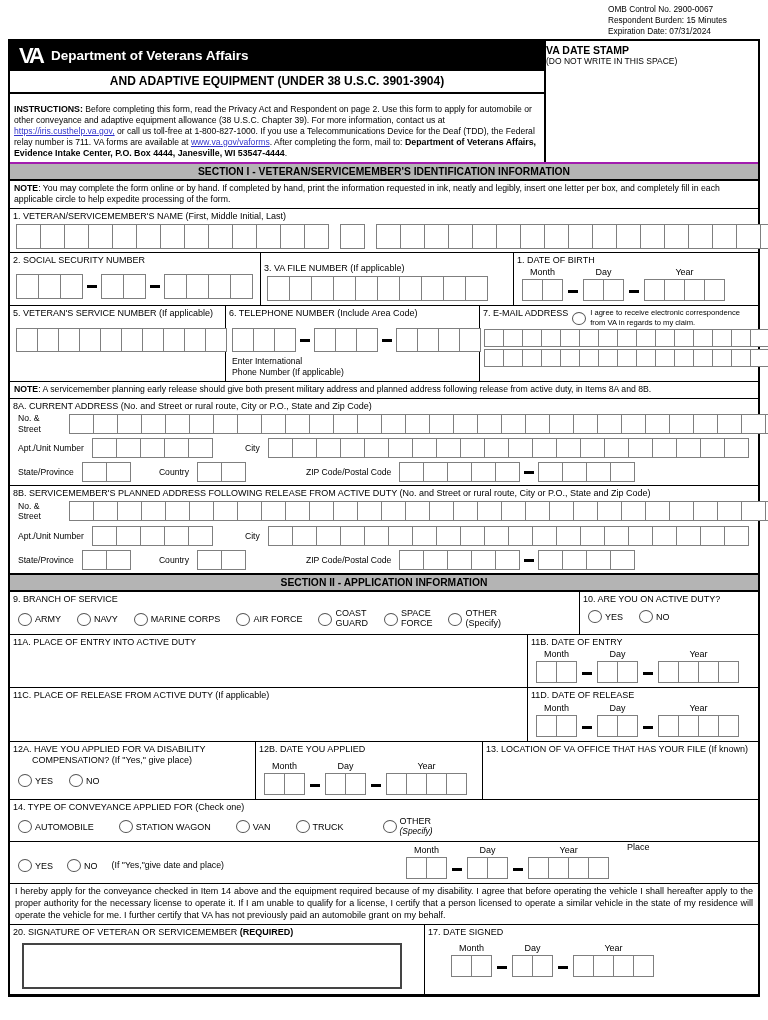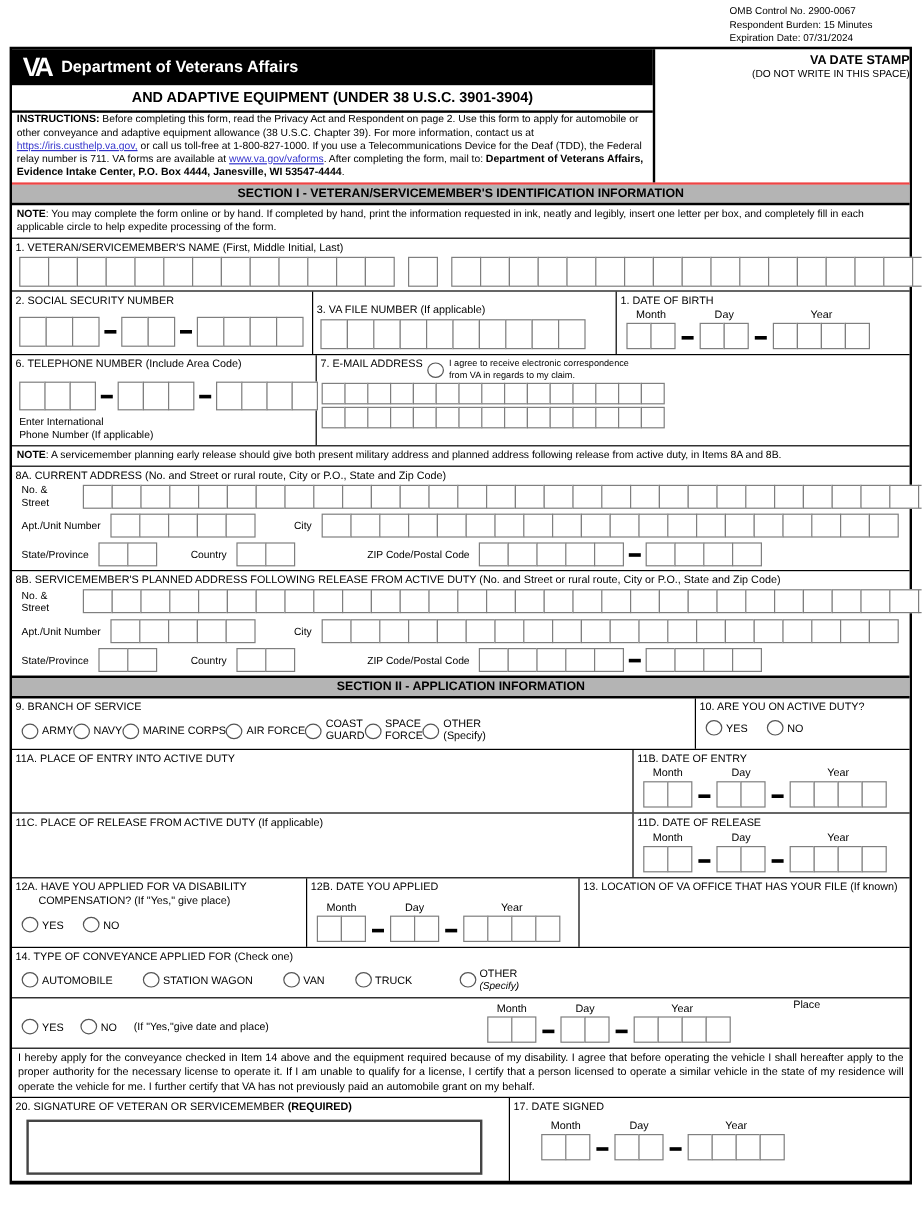--- a/index.html
+++ b/index.html
@@ -2,30 +2,30 @@
 <html><head>
 <meta charset="utf-8">
 <style>
   html,body{margin:0;padding:0}
   body{width:768px;height:1020px;background:#fff;color:#000;
        font-family:"Liberation Sans","DejaVu Sans",sans-serif;font-size:9px;overflow:hidden}
   .omb{margin:4px 8px 2px auto;width:152px;font-size:8.3px;line-height:1.32}
   .form{margin:0 8px;border:2px solid #000;border-bottom-width:3px;background:#fff}
 
   
-  .hdr{display:flex;border-bottom:2px solid #ef4444}
+  .hdr{display:flex;border-bottom:2px solid #a21caf}
   .hdr-left{flex:1;min-width:0;display:flex;flex-direction:column}
   .black-bar{background:#000;color:#fff;height:30px;display:flex;align-items:center;padding:0 9px;gap:9px}
   .va-logo{font-weight:bold;font-size:22px;letter-spacing:-3px;line-height:1}
   .agency{font-weight:bold;font-size:13.5px}
   .title-box{border-bottom:2px solid #000;text-align:center;font-weight:bold;font-size:12px;line-height:1.35;padding:2px 0 3px}
-  .instr{font-size:8.6px;line-height:1.26;padding:0 4px 3px;flex:1}
+  .instr{font-size:8.6px;line-height:1.26;padding:10px 4px 3px;flex:1}
   .instr b{font-size:8.8px}
   .lnk{color:#3333cc;text-decoration:underline;cursor:pointer}
-  .stamp{width:212px;border-left:2px solid #000;text-align:right;padding-top:3px}
+  .stamp{width:212px;border-left:2px solid #000;text-align:left;padding-top:3px}
   .stamp-t{font-weight:bold;font-size:10.5px}
   .stamp-s{font-size:8.5px}
 
   
   .sec-bar{background:#b4b4b4;text-align:center;font-weight:bold;font-size:10.3px;padding:2px 0;border-bottom:2px solid #000}
   .sec-bar.s2{border-top:2px solid #000}
 
   
   .row{border-bottom:1px solid #000;position:relative}
   .grid{display:flex;border-bottom:1px solid #000}
@@ -50,21 +50,21 @@
   .dategrp{display:flex;align-items:flex-end;padding:1px 4px 4px 8px}
   .dcol{display:flex;flex-direction:column;align-items:center}
   .dlbl{font-size:9px;padding:0 2px 2px}
   .dategrp .dash{margin:0 5px 8px}
 
   
   .radio{width:12px;height:11px;border:1.3px solid #555;border-radius:50%;background:#fff;display:inline-block;flex:none}
   .opt{display:inline-flex;align-items:center;gap:3px}
   .olbl{font-size:9px;white-space:nowrap}
   .olbl2{display:flex;flex-direction:column;font-size:9px;line-height:1.1}
-  .opts{display:flex;align-items:center;padding:4px 4px 5px 8px}
+  .opts{display:flex;align-items:center;gap:16px;padding:4px 4px 5px 8px}
   .opts.wide{gap:25px}
   .it{font-style:italic;font-size:8.4px}
 
   
   .g-234 > .c1{width:250px}.g-234 > .c2{width:252px}
   .g-567 > .c1{width:215px}.g-567 > .c2{width:253px}
   .g-910 > .c2{width:178px;flex:none}.g-910 > .c1{flex:1;border-right:1px solid #000}
   .g-11 > .c1{flex:1;border-right:1px solid #000}.g-11 > .c2{width:230px;flex:none}
   .g-12 > .c1{width:245px}.g-12 > .c2{width:226px}
   .g-16 > .c1{flex:1;border-right:1px solid #000}.g-16 > .c2{width:333px;flex:none}
@@ -80,21 +80,21 @@
   .albl.two{display:flex;flex-direction:column;line-height:1.25;margin-right:21px;width:30px}
   .ml{margin-left:18px}
 
   .tall-11{min-height:38px}
   .yn{display:flex;gap:16px;padding:5px 4px 5px 8px}
 
   .f15-body{display:flex;align-items:flex-end;padding:0 4px 4px 8px}
   .f15-body .opt{margin:0 14px 7px 0}
   .f15-body .hint{font-size:8.8px;margin:0 14px 9px 0}
   .f15-body .dategrp{padding-bottom:0;margin-left:160px}
-  .f15-place{font-size:9px;margin:0 0 27px 48px}
+  .f15-place{font-size:9px;margin:0 0 27px 14px}
 
   .cert{font-size:9px;line-height:1.3;text-align:justify;padding:2px 5px 3px;border-bottom:1px solid #000}
 
   .sigbox{border:2px solid #444;height:42px;margin:4px 22px 5px 12px}
   .g-16 .dategrp{margin-left:18px}
 </style>
 </head>
 <body>
 
 <div class="omb">
@@ -239,20 +239,37 @@
               <span class="bx"></span>
               <span class="bx"></span>
               <span class="bx"></span>
             </span>
           </div>
       </div>
     </div>
   </div>
 
   <div class="grid g-567">
+    <div class="cell c1">
+      <div class="lbl">5. VETERAN'S SERVICE NUMBER (If applicable)</div>
+      <div class="boxrow b-tel" style="padding-top:9px">
+        <span class="boxgrp">
+            <span class="bx"></span>
+            <span class="bx"></span>
+            <span class="bx"></span>
+            <span class="bx"></span>
+            <span class="bx"></span>
+            <span class="bx"></span>
+            <span class="bx"></span>
+            <span class="bx"></span>
+            <span class="bx"></span>
+            <span class="bx"></span>
+          </span>
+      </div>
+    </div>
     <div class="cell c2">
       <div class="lbl">6. TELEPHONE NUMBER (Include Area Code)</div>
       <div class="boxrow b-tel" style="padding-top:9px">
         <span class="boxgrp">
             <span class="bx"></span>
             <span class="bx"></span>
             <span class="bx"></span>
           </span>
         <span class="dash"></span>
         <span class="boxgrp">

